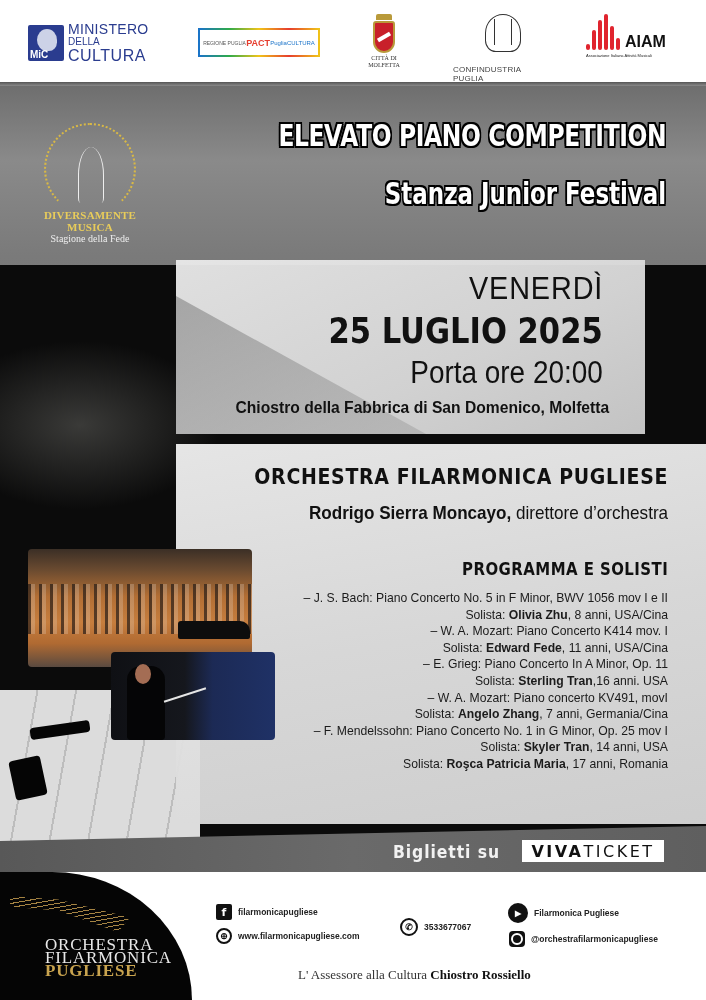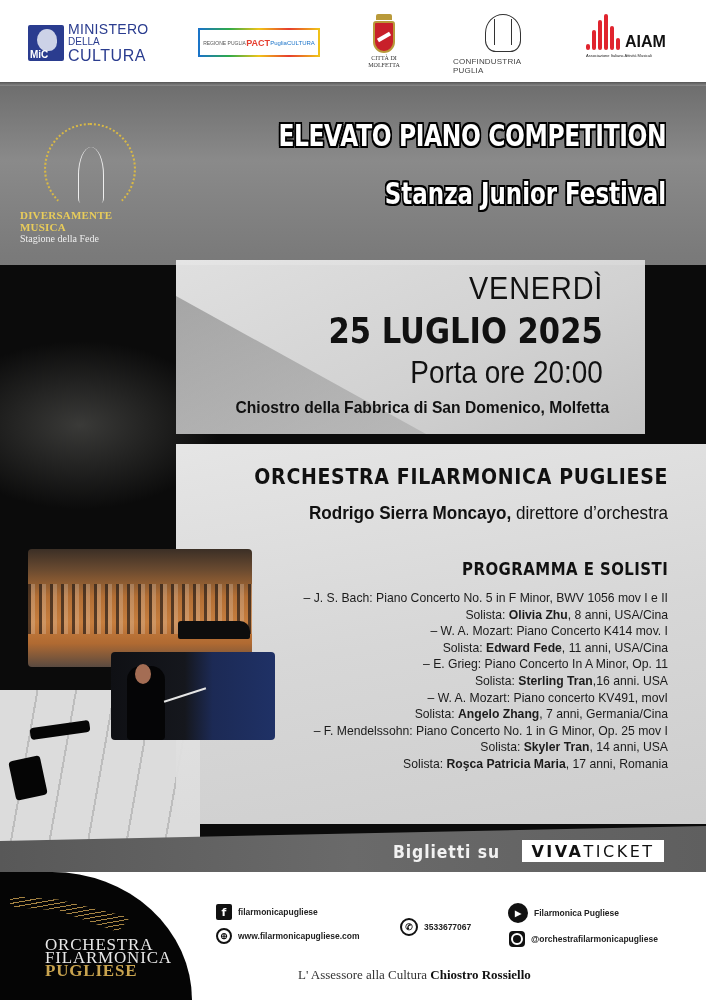--- a/index.html
+++ b/index.html
@@ -24,41 +24,41 @@
 
   .molfetta { left: 367px; top: 14px; flex-direction: column; width: 34px; }
   .crest { width: 22px; height: 32px; background: #c8202a; border: 2px solid #b99a3a; border-radius: 3px 3px 11px 11px; position: relative; }
   .crest::before { content: ""; position: absolute; left: 2px; top: 12px; width: 14px; height: 4px; background: #fff; transform: rotate(-30deg); }
   .crest-top { width: 16px; height: 6px; background: #b99a3a; margin-bottom: 1px; border-radius: 2px 2px 0 0; }
   .molfetta-txt { font-family: "Liberation Serif", serif; font-size: 6px; color: #333; text-align: center; line-height: 1.1; margin-top: 2px; }
 
   .confind { left: 453px; top: 14px; flex-direction: column; width: 100px; }
   .eagle { width: 36px; height: 38px; border: 1.5px solid #333; border-radius: 50% 50% 30% 30%; position: relative; }
   .eagle::before { content: ""; position: absolute; left: 8px; top: 4px; width: 16px; height: 26px; border-left: 1.5px solid #333; border-right: 1.5px solid #333; }
-  .confind-txt { font-size: 8px; color: #444; margin-top: 5px; letter-spacing: .2px; }
+  .confind-txt { font-size: 8px; color: #444; margin-top: 13px; letter-spacing: .2px; }
 
   .aiam { left: 586px; top: 14px; flex-direction: column; align-items: flex-start; }
   .aiam-row { display: flex; align-items: flex-end; gap: 2px; }
   .bar { width: 4px; background: #e0242e; border-radius: 2px; }
   .aiam-name { font-size: 16px; font-weight: bold; color: #111; margin-left: 3px; line-height: 1; }
   .aiam-sub { font-size: 4px; color: #222; margin-top: 3px; }
 
   
   .bg-grey { position: absolute; left: 0; top: 82px; width: 706px; height: 790px;
     background: linear-gradient(180deg, #6d6d6d 0%, #8a8a8a 10%, #7a7a7a 22%, #5a5a5a 100%); }
   .bg-grey::before { content:""; position:absolute; left:0; top:0; right:0; height:4px; background:linear-gradient(#555,#8a8a8a); }
 
   .piano-dark { position: absolute; left: 0; top: 265px; width: 706px; height: 610px; background:
       radial-gradient(ellipse 200px 120px at 80px 160px, #3a3a38 0%, #0b0b0b 70%),
       linear-gradient(165deg, #0a0a0a 0%, #141414 60%, #222 100%); }
   .piano-keys { position: absolute; left: 0; top: 690px; width: 200px; height: 180px;
     background: repeating-linear-gradient(100deg, #dcdcdc 0 36px, #bdbdbd 36px 38px); transform-origin: left top; }
   .black-key { position: absolute; background: #050505; border-radius: 4px; }
 
-  .diversa { position: absolute; left: 20px; top: 123px; width: 140px; text-align: left; }
+  .diversa { position: absolute; left: 20px; top: 123px; width: 140px; text-align: center; }
   .halo { width: 92px; height: 92px; margin: 0 auto; border-radius: 50%;
     border: 2px dotted #d8b846; border-bottom-color: transparent; position: relative; }
   .halo::after { content: ""; position: absolute; left: 32px; top: 22px; width: 24px; height: 56px;
     border-left: 1.5px solid #eee; border-right: 1.5px solid #eee; border-radius: 50% 50% 10% 10%; transform: rotate(0deg); }
   .diversa-title { font-family: "Liberation Serif", serif; font-size: 11px; color: #e8cc5a; font-weight: bold; letter-spacing: .2px; margin-top: -6px; }
   .diversa-sub { font-family: "Liberation Serif", serif; font-size: 10px; color: #eee; }
 
   .title1, .title2 { position: absolute; right: 40px; font-family: "DejaVu Sans", sans-serif; font-weight: bold; color: #fff;
     transform-origin: right center; white-space: nowrap;
     text-shadow: -2px -2px 0 #000, 2px -2px 0 #000, -2px 2px 0 #000, 2px 2px 0 #000, 0 2px 0 #000, 2px 0 0 #000, 0 -2px 0 #000, -2px 0 0 #000; }

